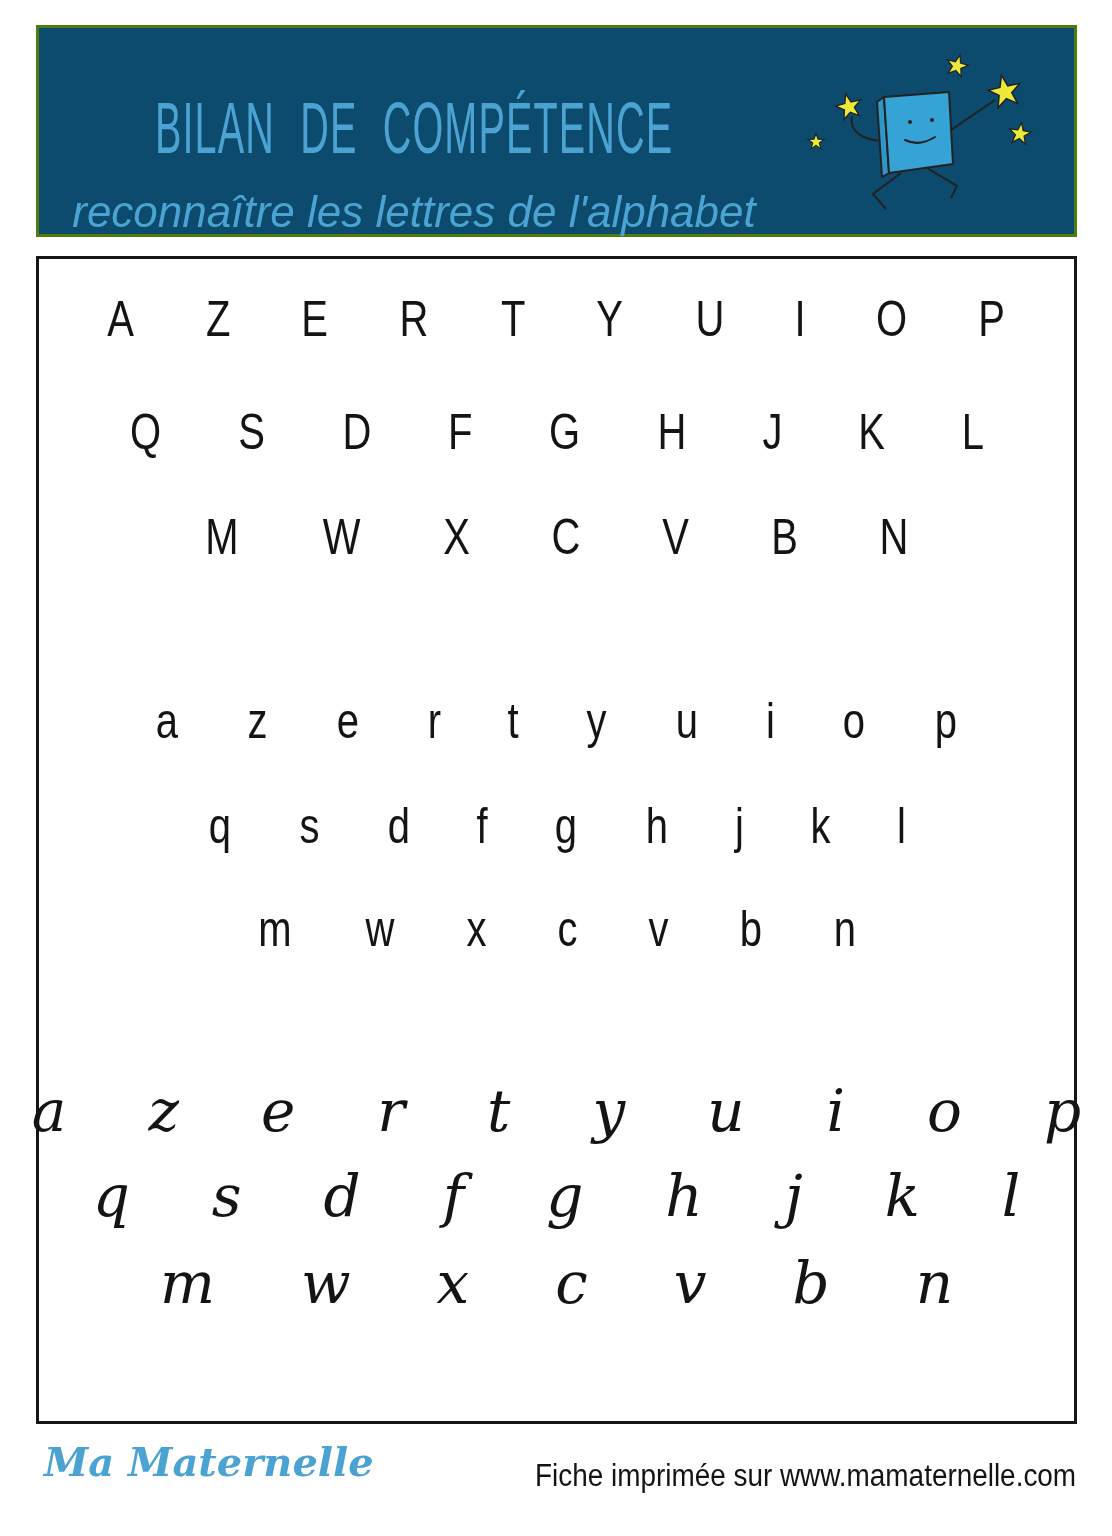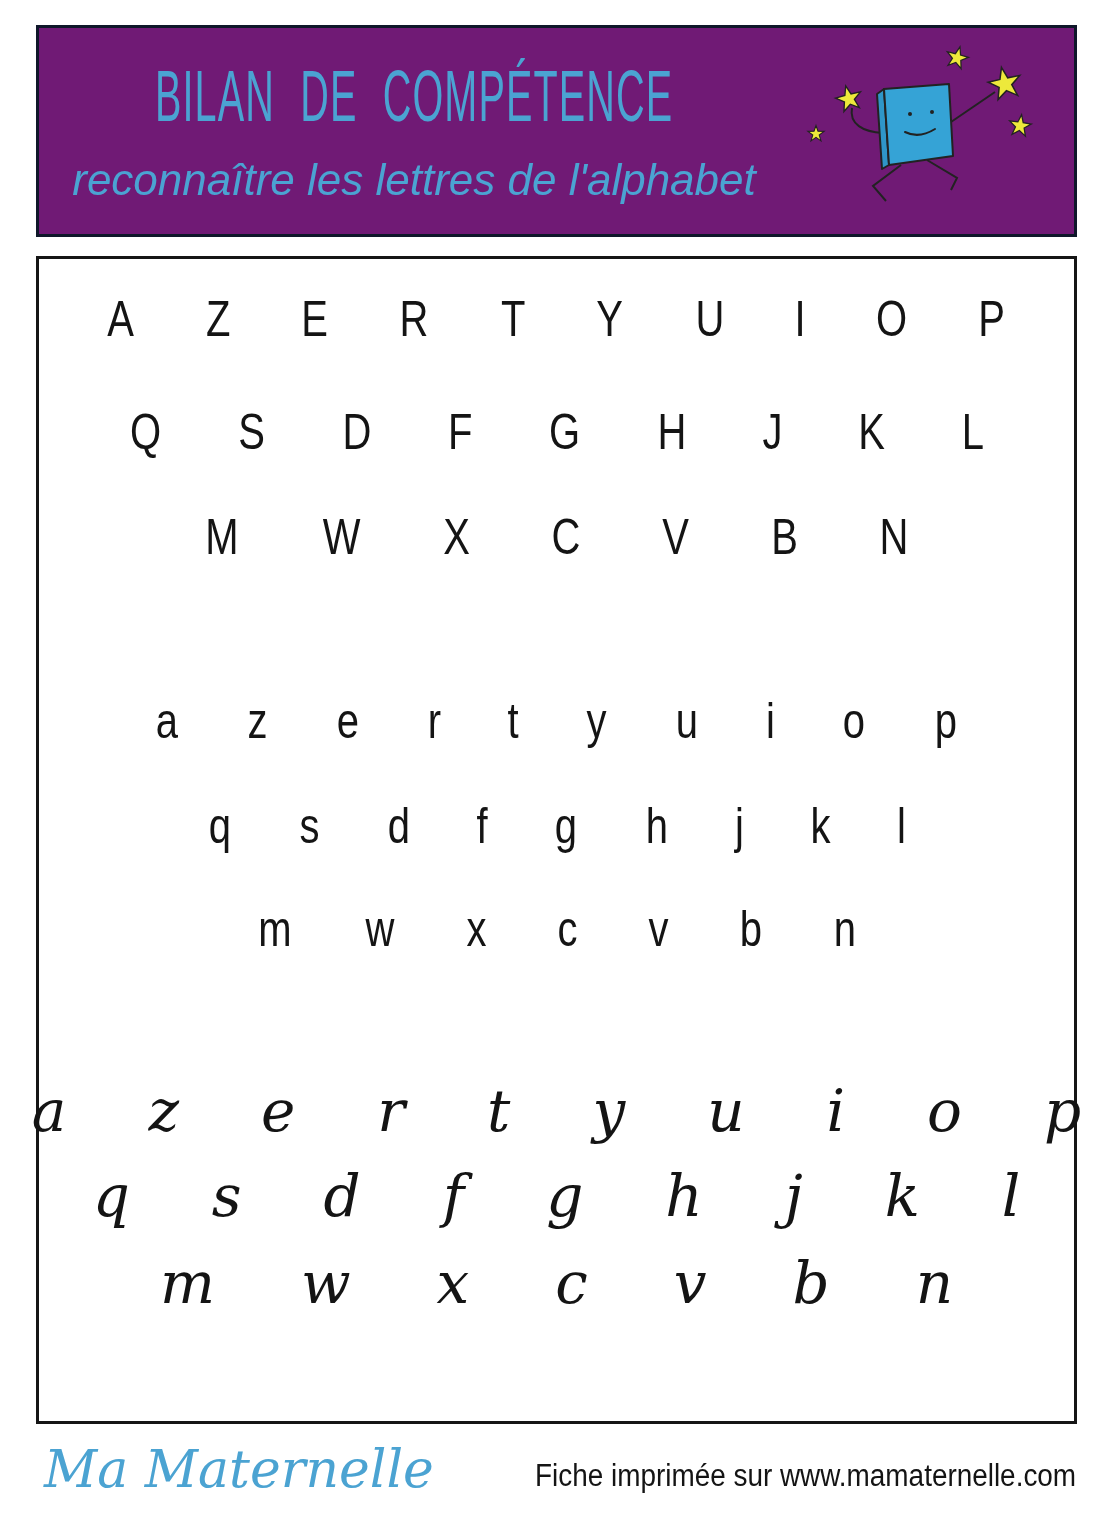--- a/index.html
+++ b/index.html
@@ -1,21 +1,21 @@
 <!DOCTYPE html>
 <html><head>
 <meta charset="utf-8">
 <style>
   html,body{margin:0;padding:0;background:#ffffff;}
   .page{position:relative;width:1112px;height:1536px;background:#ffffff;overflow:hidden;
         font-family:"Liberation Sans",sans-serif;color:#141414;}
 
   
   .header-box{position:absolute;left:36px;top:25px;width:1035px;height:206px;
-              border:3px solid #0f172a;background:#701a75;display:flex;}
+              border:3px solid #4d7c0f;background:#0c4a6e;display:flex;align-items:flex-end;}
   .header-left{flex:1;display:flex;flex-direction:column;align-items:center;
                justify-content:center;gap:26px;min-width:0;}
   .title{font-size:72px;line-height:1;font-weight:400;color:#4BA3D2;white-space:nowrap;
          letter-spacing:2px;word-spacing:24px;transform:scaleX(0.55);transform-origin:center;}
   .subtitle{font-family:Liberation Sans, sans-serif;font-style:italic;font-size:44px;line-height:1;
             color:#4BA3D2;white-space:nowrap;}
   .header-illustration{width:285px;display:flex;align-items:center;justify-content:center;}
 
   
   .main-box{position:absolute;left:36px;top:256px;width:1035px;height:1162px;
@@ -32,21 +32,21 @@
   .r-l1{top:432px;gap:64px;}
   .r-l2{top:537px;gap:63px;}
   .r-l3{top:640px;gap:66px;}
   .r-c1{top:818px;gap:82px;}
   .r-c2{top:903px;gap:82px;}
   .r-c3{top:990px;gap:86px;}
 
   
   .footer{position:absolute;left:36px;top:1428px;width:1035px;height:104px;}
   .logo{position:absolute;left:8px;top:10px;font-family:"DejaVu Serif",serif;
-        font-style:italic;font-weight:400;font-size:52px;line-height:1.2;color:#4BA3D2;
+        font-style:italic;font-weight:700;font-size:40px;line-height:1.2;color:#4BA3D2;
         white-space:nowrap;}
   .print-note{position:absolute;left:470px;top:30px;width:580px;text-align:center;
               font-size:31px;color:#141414;transform:scaleX(0.9);transform-origin:center;
               white-space:nowrap;}
 </style>
 </head>
 <body>
 
 <div class="page">
 

